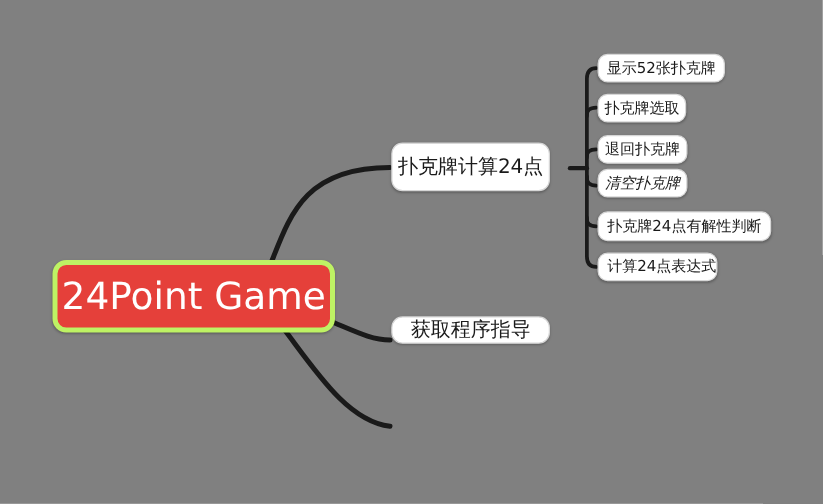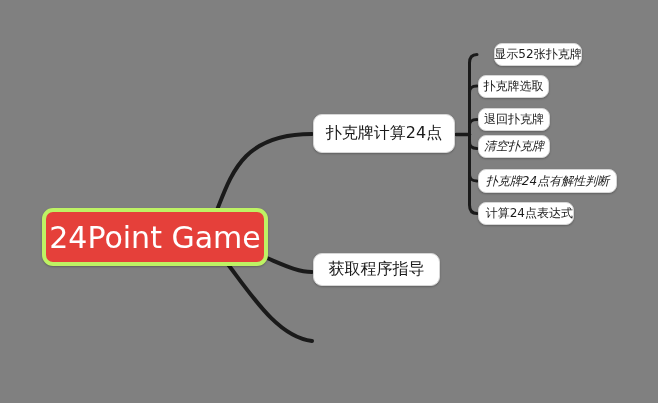--- a/index.html
+++ b/index.html
@@ -46,29 +46,29 @@
   .branch, .leaf {
     background: #ffffff;
     border: 1px solid #d6d6d6;
     color: #1a1a1a;
     box-shadow: 0 1px 2px rgba(0,0,0,0.25);
   }
 
   .branch { border-radius: 9px; font-size: 16px; }
   .leaf   { border-radius: 8px; font-size: 12px; }
 
-  .branch-1 { left: 313px; top: 114px; width: 142px; height: 39px; }
-  .branch-2 { left: 313px; top: 253px; width: 127px; height: 33px; }
+  .branch-1 { left: 313px; top: 114px; width: 127px; height: 39px; }
+  .branch-2 { left: 313px; top: 253px; width: 127px; height: 22px; }
   .branch-3 { left: 313px; top: 321px; width: 127px; height: 39px; }
 
-  .leaf-1 { left: 478px; top: 43px;  width: 88px; height: 23px; margin-left: 16px; }
+  .leaf-1 { left: 478px; top: 43px;  width: 102px; height: 23px; }
   .leaf-2 { left: 478px; top: 75px;  width: 71px;  height: 23px; }
   .leaf-3 { left: 478px; top: 108px; width: 72px;  height: 23px; }
   .leaf-4 { left: 478px; top: 135px; width: 72px;  height: 23px; font-style: italic; }
-  .leaf-5 { left: 478px; top: 169px; width: 139px; height: 24px; font-style: italic; }
+  .leaf-5 { left: 478px; top: 169px; width: 139px; height: 24px; }
   .leaf-6 { left: 478px; top: 202px; width: 96px; height: 23px; justify-content: flex-end; }
 </style>
 </head>
 <body>
 
 <div class="canvas">
 
   <svg class="links" viewBox="0 0 658 403" xmlns="http://www.w3.org/2000/svg">
 
     <path class="thick" d="M 217 210 C 232 172 244 134 312 134"></path>

